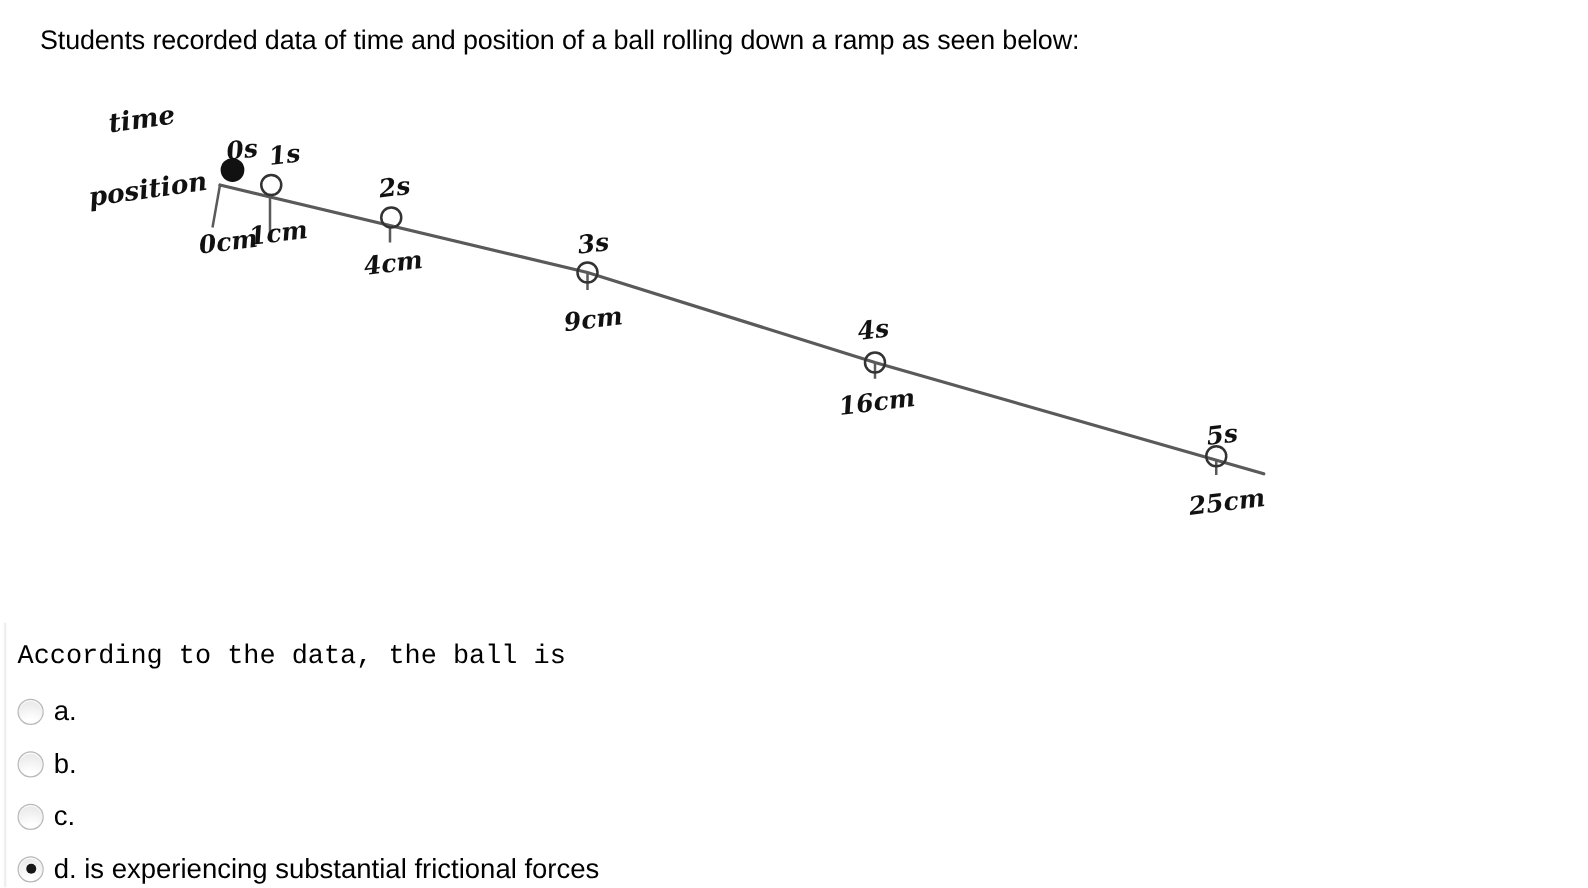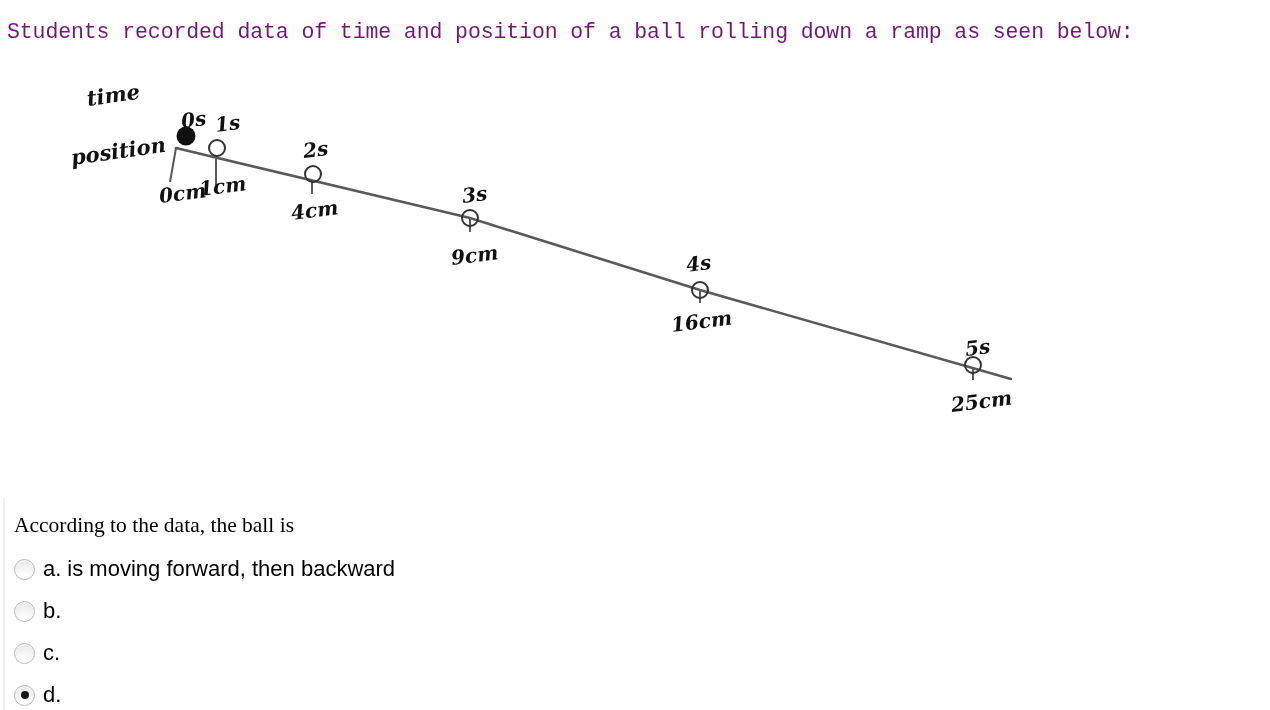--- a/index.html
+++ b/index.html
@@ -25,28 +25,28 @@
     top: 498px;
     width: 2px;
     height: 212px;
     background: linear-gradient(to right, #f2f2f2, #e8e8e8);
     opacity: .9;
   }
 
   
   .prompt {
     position: absolute;
-    left: 7px;
+    left: 32px;
     top: 18px;
-    font-family: Liberation Mono, monospace;
+    font-family: Liberation Sans, sans-serif;
     font-size: 21.5px;
     line-height: 28px;
     letter-spacing: -0.1px;
     white-space: nowrap;
-    color: #701a75;
+    color: #000000;
   }
 
   
   .diagram {
     position: absolute;
     left: 0;
     top: 60px;
     width: 1270px;
     height: 400px;
   }
@@ -61,21 +61,21 @@
   }
   .lbl-axis { font-size: 20px; }
   .lbl-time { font-size: 21px; }
   .lbl-pos  { font-size: 21px; }
 
   
   .question {
     position: absolute;
     left: 14px;
     top: 512px;
-    font-family: Liberation Serif, serif;
+    font-family: Liberation Mono, monospace;
     font-size: 21.5px;
     line-height: 27px;
     white-space: nowrap;
   }
 
   .options {
     position: absolute;
     left: 14px;
     top: 548px;
     width: 700px;
@@ -169,29 +169,29 @@
     <text class="lbl lbl-axis" x="952" y="352" transform="rotate(-7 952 352)">25cm</text>
   </svg>
 </div>
 
 <div class="question">According to the data, the ball is</div>
 
 <div class="options" id="answer-options">
     <div class="option-row">
       <span class="radio"></span>
       <span class="opt-letter">a.</span>
-      <span class="opt-text">is moving forward, then backward</span>
     </div>
     <div class="option-row">
       <span class="radio"></span>
       <span class="opt-letter">b.</span>
     </div>
     <div class="option-row">
       <span class="radio"></span>
       <span class="opt-letter">c.</span>
     </div>
     <div class="option-row">
       <span class="radio checked">
         <span class="dot"></span>
       </span>
       <span class="opt-letter">d.</span>
+      <span class="opt-text">is experiencing substantial frictional forces</span>
     </div>
   </div>
 
 </body></html>

